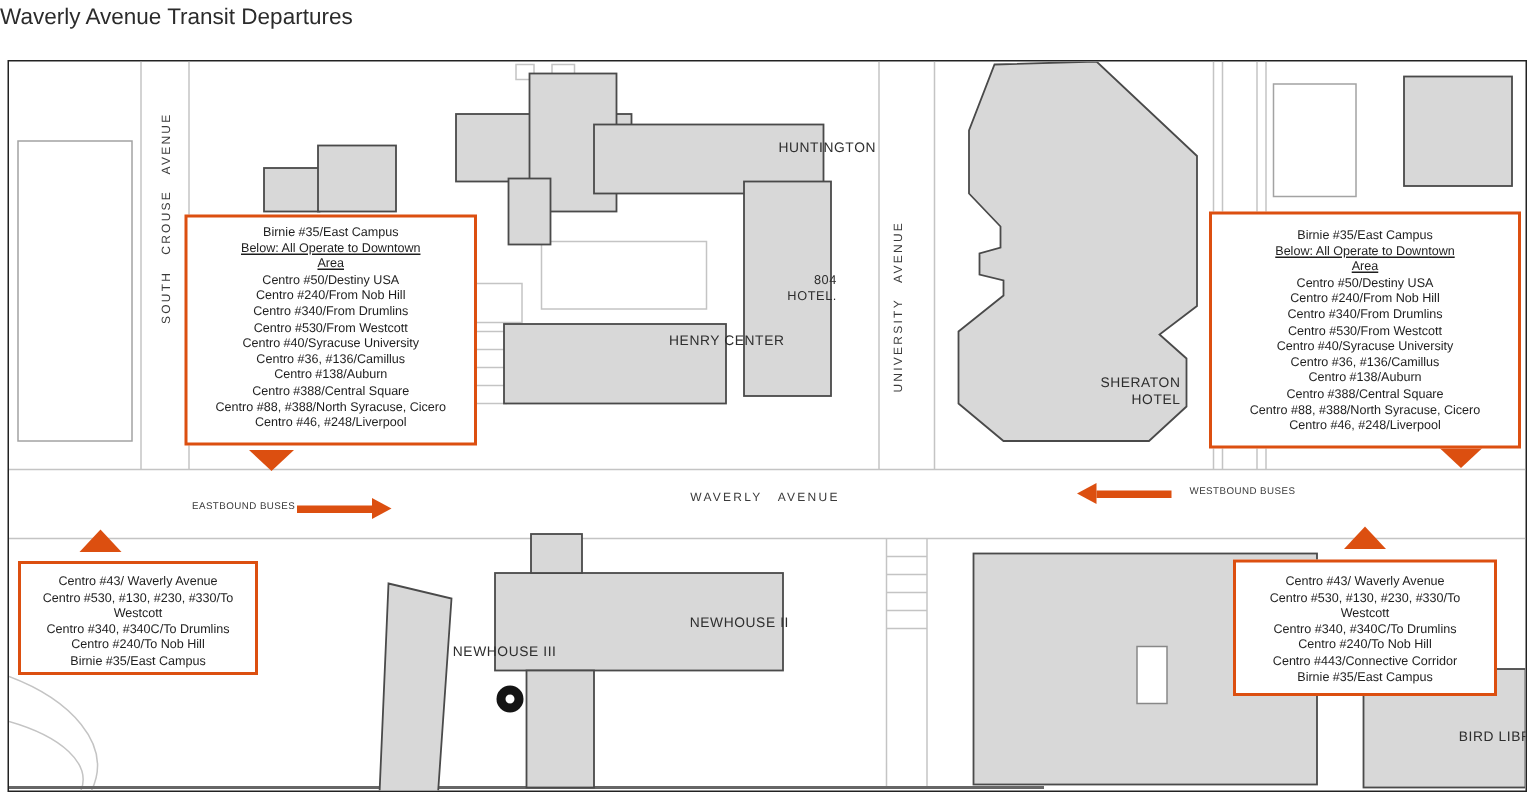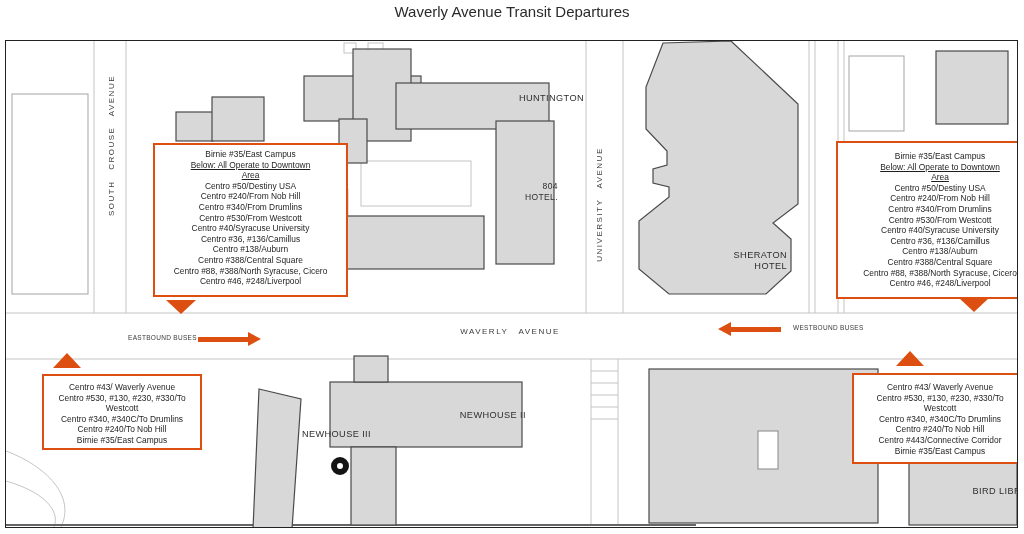--- a/index.html
+++ b/index.html
@@ -4,37 +4,37 @@
 <style>
   :root{
     --accent:#DC4F10;
     --building-fill:#D8D8D8;
     --building-stroke:#4A4A4A;
     --path-line:#C4C4C4;
   }
   html,body{margin:0;padding:0;background:#fff;width:1024px;height:534px;overflow:hidden;
     font-family:"Liberation Sans",sans-serif;}
   #stage{position:relative;width:1024px;height:534px;background:#fff;}
-  .page-title{position:absolute;top:3px;left:0;width:100%;text-align:center;
+  .page-title{position:absolute;top:3px;left:0;width:100%;text-align:left;
     font-size:15px;color:#2b2b2b;}
   #map{position:absolute;left:5px;top:40px;width:1011px;height:486px;border:1px solid #222;
     background:#fff;overflow:hidden;}
   #map svg{position:absolute;left:0;top:0;z-index:1;}
   .bld{fill:var(--building-fill);stroke:var(--building-stroke);stroke-width:1.2;}
   .bldw{fill:#ffffff;stroke:#A3A3A3;stroke-width:1;}
   .pl{stroke:var(--path-line);stroke-width:1;fill:none;}
   .pld{stroke:#666;stroke-width:2;fill:none;}
   .donut{fill:#fff;stroke:#141414;stroke-width:6;}
   .lbl{position:absolute;z-index:2;text-align:center;color:#333;}
   .street{font-size:8px;letter-spacing:1.5px;word-spacing:7px;color:#3a3a3a;white-space:nowrap;}
   .vert{transform:rotate(-90deg);}
   .bldlbl{font-size:9.2px;letter-spacing:0.4px;color:#2e2e2e;line-height:11px;white-space:nowrap;text-align:right;}
   .flowlbl{font-size:6.5px;letter-spacing:0.3px;color:#3a3a3a;white-space:nowrap;text-align:left;}
   .route-box{position:absolute;z-index:3;background:#fff;border:2px solid var(--accent);
-    box-sizing:border-box;font-size:8.4px;line-height:10.6px;text-align:center;color:#1e1e1e;margin-left:30px;}
+    box-sizing:border-box;font-size:8.4px;line-height:10.6px;text-align:center;color:#1e1e1e;}
   .route-box .u{text-decoration:underline;}
   .tri{position:absolute;z-index:3;width:0;height:0;}
   .tri-down{border-left:15px solid transparent;border-right:15px solid transparent;
     border-top:14px solid var(--accent);}
   .tri-up{border-left:14px solid transparent;border-right:14px solid transparent;
     border-bottom:15px solid var(--accent);}
   .arrow-shaft{position:absolute;z-index:3;height:5px;background:var(--accent);}
   .arrow-head-right{position:absolute;z-index:3;width:0;height:0;
     border-top:7.5px solid transparent;border-bottom:7.5px solid transparent;
     border-left:13px solid var(--accent);}
@@ -117,20 +117,21 @@
 
     <div class="lbl street vert" style="left:30px;top:100px;width:150px;">SOUTH CROUSE AVENUE</div>
     <div class="lbl street vert" style="left:518px;top:159px;width:150px;">UNIVERSITY AVENUE</div>
     <div class="lbl street" style="left:404px;top:286px;width:200px;">WAVERLY AVENUE</div>
 
     <div class="lbl bldlbl" style="left:378px;top:52px;width:200px;">HUNTINGTON</div>
     <div class="lbl bldlbl" style="left:492px;top:140px;width:60px;font-size:8.5px;">
       <div>804</div>
       <div>HOTEL.</div>
     </div>
+    <div class="lbl bldlbl" style="left:317px;top:181px;width:200px;">HENRY CENTER</div>
     <div class="lbl bldlbl" style="left:320px;top:369px;width:200px;">NEWHOUSE II</div>
     <div class="lbl bldlbl" style="left:641px;top:209px;width:140px;">
       <div>SHERATON</div>
       <div>HOTEL</div>
     </div>
     <div class="lbl bldlbl" style="left:215px;top:388px;width:150px;">NEWHOUSE III</div>
     <div class="lbl bldlbl" style="left:895px;top:445px;width:140px;">BIRD LIBRARY</div>
 
     <div class="lbl flowlbl" style="left:122px;top:293px;width:70px;">EASTBOUND BUSES</div>
     <div class="arrow-shaft" style="left:192px;top:296px;width:50px;"></div>

